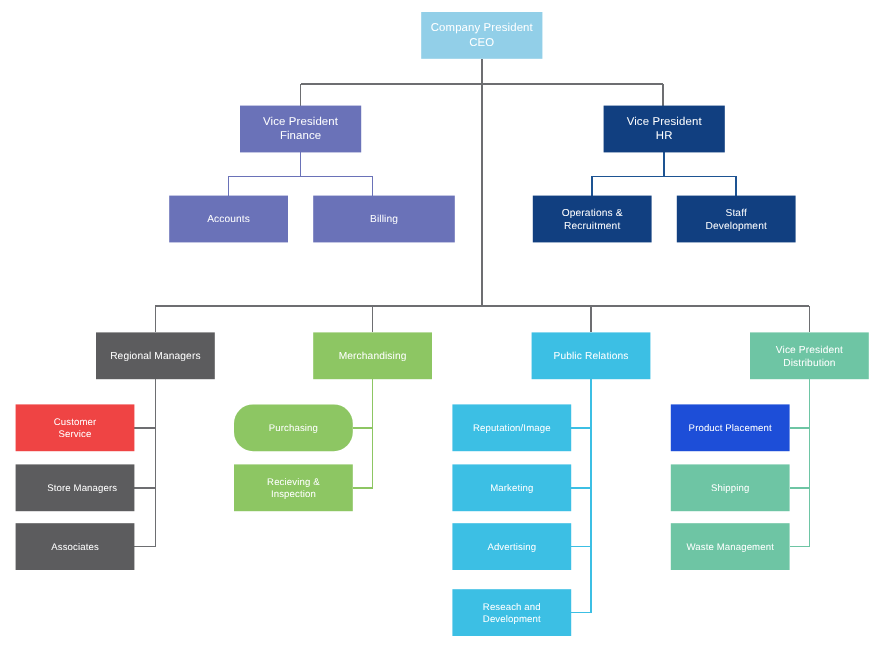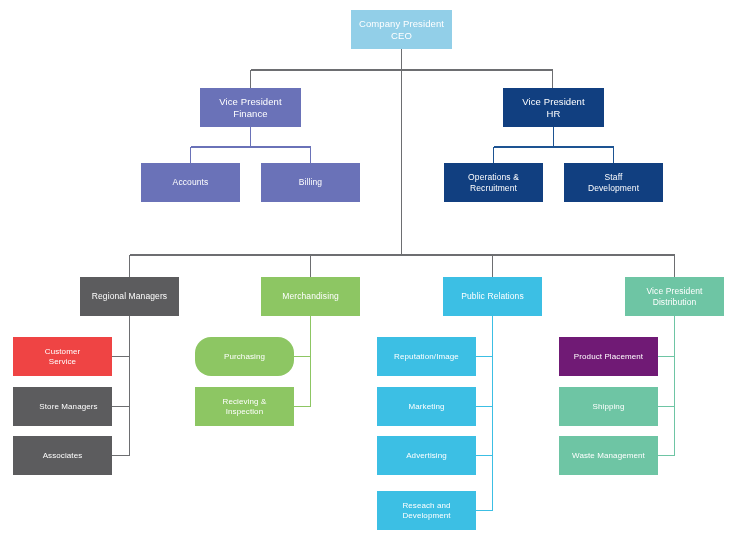--- a/index.html
+++ b/index.html
@@ -95,21 +95,21 @@
         <span class="label">Vice President
 Finance</span>
       </div>
       <div class="node lvl1" style="left: 503px; top: 88px; width: 101px; height: 39px; background: rgb(17, 63, 128);">
         <span class="label">Vice President
 HR</span>
       </div>
       <div class="node lvl2" style="left: 141px; top: 163px; width: 99px; height: 39px; background: rgb(106, 114, 184);">
         <span class="label">Accounts</span>
       </div>
-      <div class="node lvl2" style="left: 261px; top: 163px; width: 99px; height: 39px; background: rgb(106, 114, 184);">
+      <div class="node lvl2" style="left: 261px; top: 163px; width: 118px; height: 39px; background: rgb(106, 114, 184);">
         <span class="label">Billing</span>
       </div>
       <div class="node lvl2" style="left: 444px; top: 163px; width: 99px; height: 39px; background: rgb(17, 63, 128);">
         <span class="label">Operations &amp;
 Recruitment</span>
       </div>
       <div class="node lvl2" style="left: 564px; top: 163px; width: 99px; height: 39px; background: rgb(17, 63, 128);">
         <span class="label">Staff
 Development</span>
       </div>
@@ -149,21 +149,21 @@
       <div class="node lvl4" style="left: 377px; top: 387px; width: 99px; height: 39px; background: rgb(60, 191, 228);">
         <span class="label">Marketing</span>
       </div>
       <div class="node lvl4" style="left: 377px; top: 436px; width: 99px; height: 39px; background: rgb(60, 191, 228);">
         <span class="label">Advertising</span>
       </div>
       <div class="node lvl4" style="left: 377px; top: 491px; width: 99px; height: 39px; background: rgb(60, 191, 228);">
         <span class="label">Reseach and
 Development</span>
       </div>
-      <div class="node lvl4" style="left: 559px; top: 337px; width: 99px; height: 39px; background: #701a75;">
+      <div class="node lvl4" style="left: 559px; top: 337px; width: 99px; height: 39px; background: #1d4ed8;">
         <span class="label">Product Placement</span>
       </div>
       <div class="node lvl4" style="left: 559px; top: 387px; width: 99px; height: 39px; background: rgb(110, 197, 164);">
         <span class="label">Shipping</span>
       </div>
       <div class="node lvl4" style="left: 559px; top: 436px; width: 99px; height: 39px; background: rgb(110, 197, 164);">
         <span class="label">Waste Management</span>
       </div>
     </div>
 </div>

